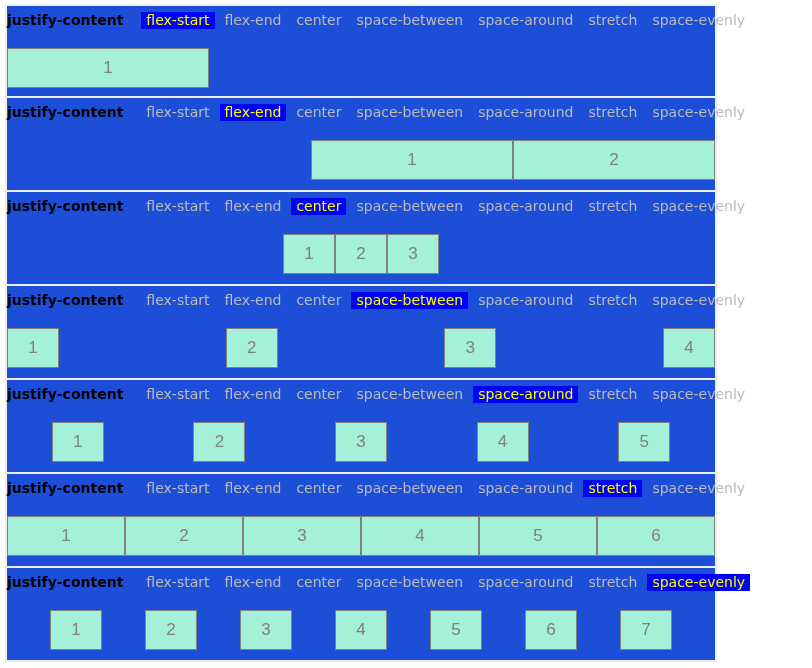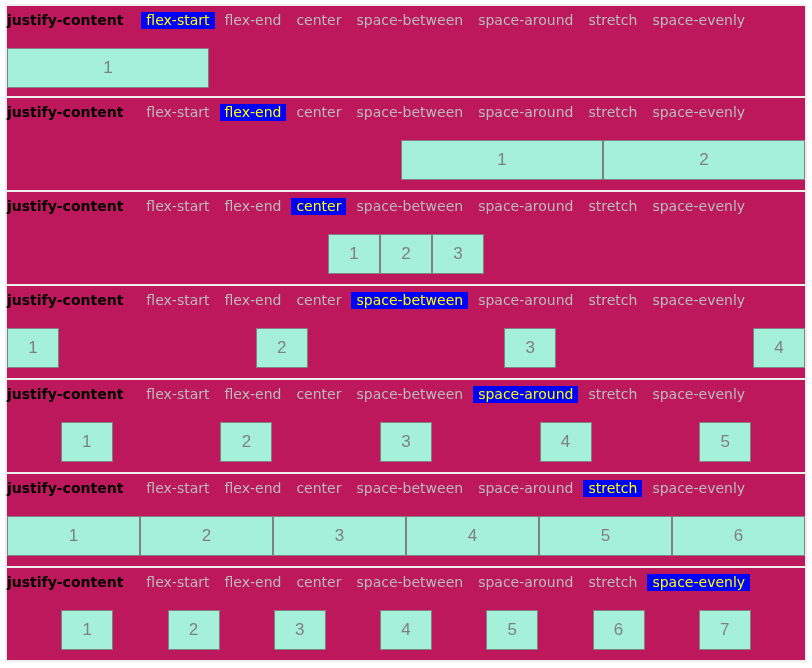--- a/index.html
+++ b/index.html
@@ -3,25 +3,25 @@
   <meta charset="utf-8">
   <style>
     * { box-sizing: border-box; }
     html, body { margin: 0; padding: 0; background: #ffffff; }
     body {
       width: 812px; height: 668px; overflow: hidden;
       font-family: "DejaVu Sans", sans-serif;
       padding: 4px 5px 0 5px;
     }
     .demo {
-      width: 802px;
+      width: 712px;
       height: 94px;
       border: 2px solid #eeeeee;
       margin-bottom: 0;
-      background: #be185d;
+      background: #1d4ed8;
     }
     .demo + .demo { border-top: none; }
     .label-row {
       display: flex; align-items: center;
       height: 28px;
       padding-left: 0px;
       font-size: 14px;
       white-space: nowrap;
     }
     .prop {

